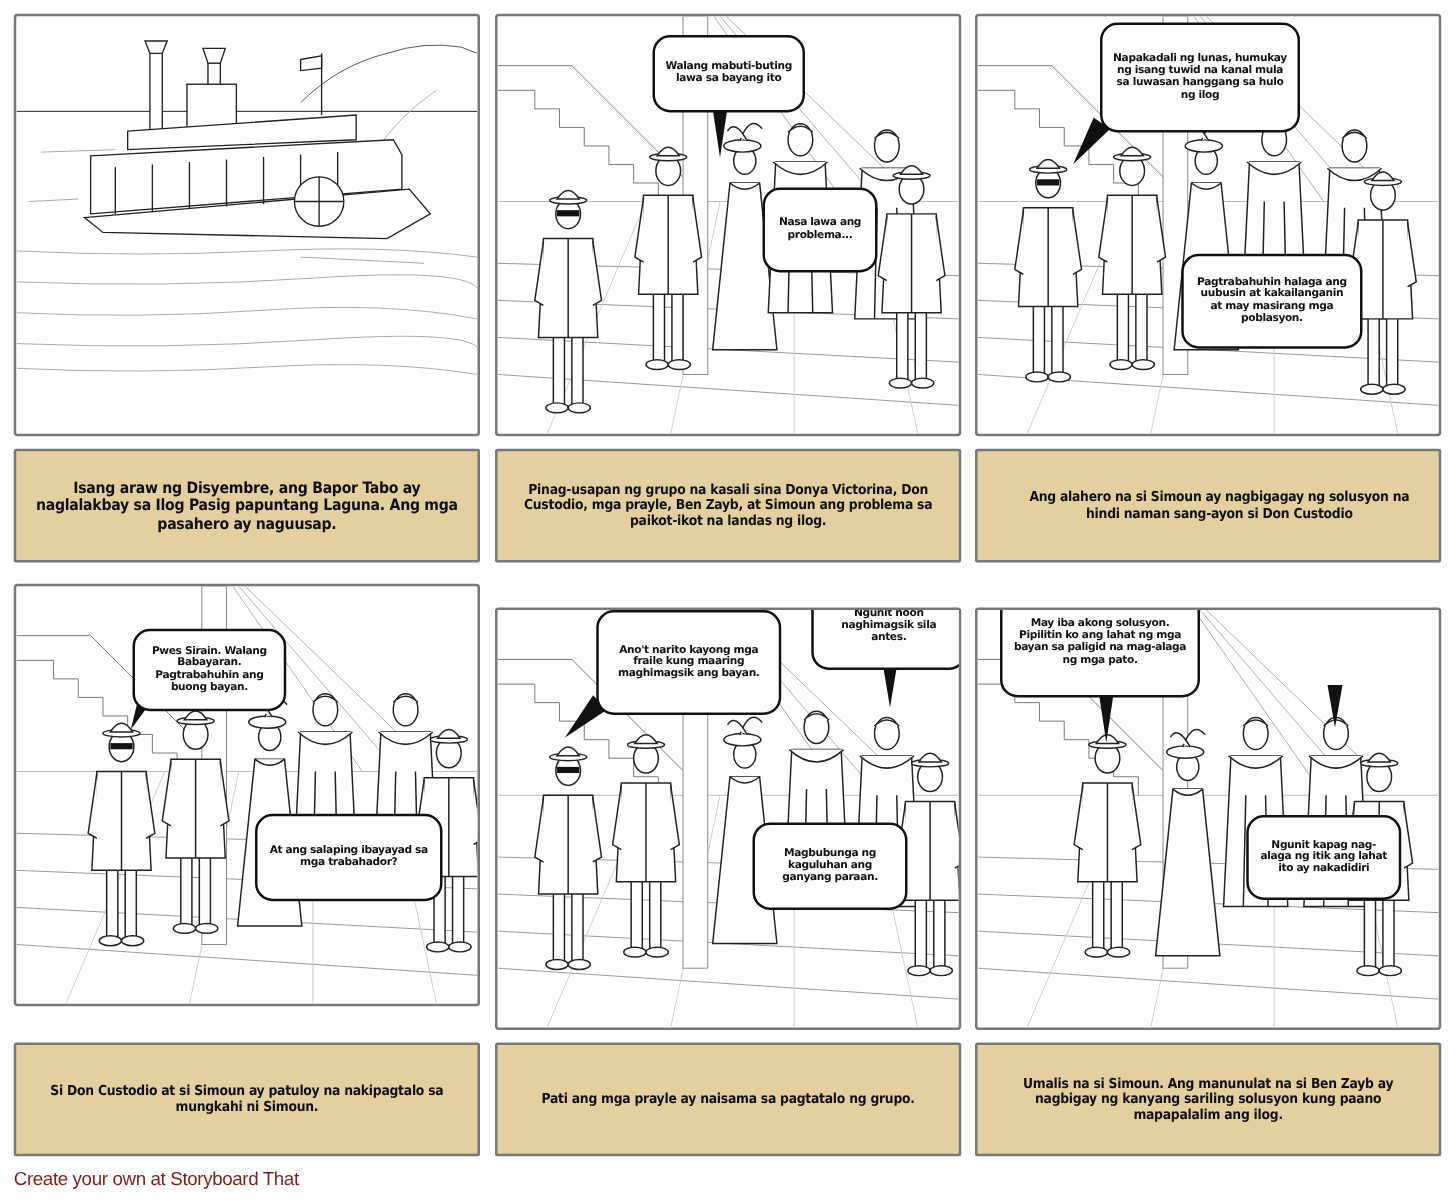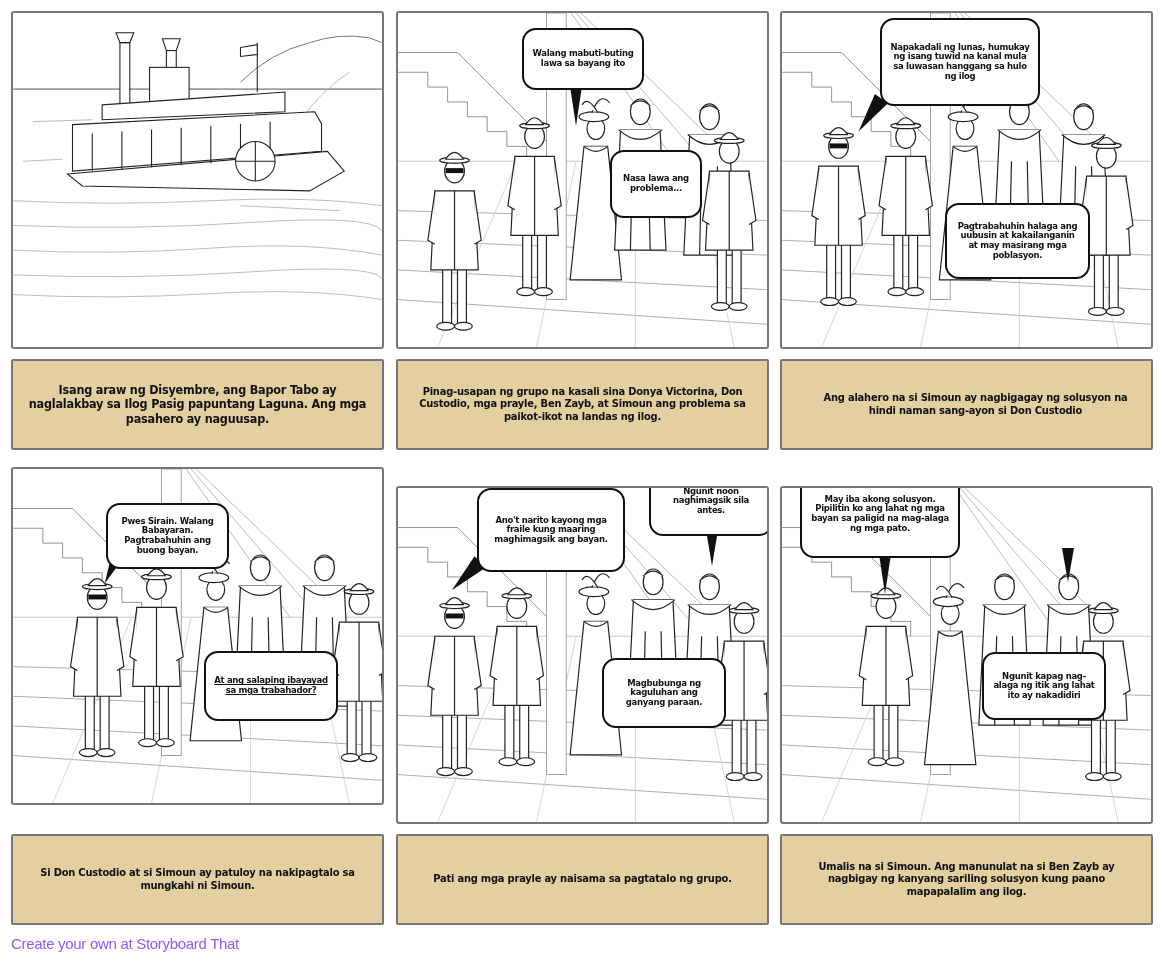--- a/index.html
+++ b/index.html
@@ -53,21 +53,21 @@
   }
   .tail {
     position: absolute;
     width: 0; height: 0;
     z-index: 2;
   }
 
   .footer {
     position: absolute; left: 11px; top: 935px;
     font-family: "Liberation Sans", sans-serif;
-    font-size: 15px; color: #8b5cf6; letter-spacing: -0.3px;
+    font-size: 15px; color: #7f1d1d; letter-spacing: -0.3px;
   }
 </style>
 </head>
 <body>
 
 <svg width="0" height="0" style="position:absolute">
   <defs>
 
     <g id="man" fill="#fff" stroke="#222" stroke-width="1.2">
       <rect x="-12" y="95" width="9" height="70"></rect>
@@ -208,21 +208,21 @@
     <use href="#deck"></use>
     <use href="#simoun" x="85" y="120"></use>
     <use href="#man" x="145" y="110"></use>
     <use href="#lady" x="205" y="110"></use>
     <use href="#friar" x="250" y="90"></use>
     <use href="#friar" x="315" y="90"></use>
     <use href="#man" x="350" y="125"></use>
   </svg>
   <div class="tail" style="left:92px;top:86px;border-left:6px solid transparent;border-right:6px solid transparent;border-top:30px solid #111;transform:rotate(25deg);"></div>
   <div class="bubble" style="left:93px;top:34px;width:123px;height:66px;">Pwes Sirain. Walang Babayaran. Pagtrabahuhin ang buong bayan.</div>
-  <div class="bubble" style="left:191px;top:182px;width:134px;height:70px;text-decoration:underline;">At ang salaping ibayayad sa mga trabahador?</div>
+  <div class="bubble" style="left:191px;top:182px;width:150px;height:70px;">At ang salaping ibayayad sa mga trabahador?</div>
 </div>
 
 <div class="panel" style="left:396px;top:486px;">
   <svg class="scene" viewBox="0 0 373 338">
     <use href="#deck"></use>
     <use href="#simoun" x="57" y="120"></use>
     <use href="#man" x="120" y="110"></use>
     <use href="#lady" x="200" y="105"></use>
     <use href="#friar" x="258" y="85"></use>
     <use href="#friar" x="315" y="90"></use>
@@ -240,20 +240,20 @@
     <use href="#deck"></use>
     <use href="#man" x="105" y="110"></use>
     <use href="#lady" x="170" y="115"></use>
     <use href="#friar" x="225" y="90"></use>
     <use href="#friar" x="290" y="90"></use>
     <use href="#man" x="325" y="125"></use>
   </svg>
   <div class="tail" style="left:97px;top:66px;border-left:6px solid transparent;border-right:6px solid transparent;border-top:40px solid #111;"></div>
   <div class="tail" style="left:280px;top:60px;border-left:6px solid transparent;border-right:6px solid transparent;border-top:34px solid #111;"></div>
   <div class="bubble" style="left:18px;top:-18px;width:160px;height:88px;">May iba akong solusyon. Pipilitin ko ang lahat ng mga bayan sa paligid na mag-alaga ng mga pato.</div>
-  <div class="bubble" style="left:200px;top:164px;width:124px;height:68px;border-radius:13px;">Ngunit kapag nag-alaga ng itik ang lahat ito ay nakadidiri</div>
+  <div class="bubble" style="left:215px;top:164px;width:124px;height:68px;">Ngunit kapag nag-alaga ng itik ang lahat ito ay nakadidiri</div>
 </div>
 
 <div class="caption" style="left:11px;top:834px;">Si Don Custodio at si Simoun ay patuloy na nakipagtalo sa mungkahi ni Simoun.</div>
 <div class="caption" style="left:396px;top:834px;text-align:center;">Pati ang mga prayle ay naisama sa pagtatalo ng grupo.</div>
 <div class="caption" style="left:780px;top:834px;">Umalis na si Simoun. Ang manunulat na si Ben Zayb ay nagbigay ng kanyang sariling solusyon kung paano mapapalalim ang ilog.</div>
 
 <a class="footer">Create your own at Storyboard That</a>
 
 </body></html>

